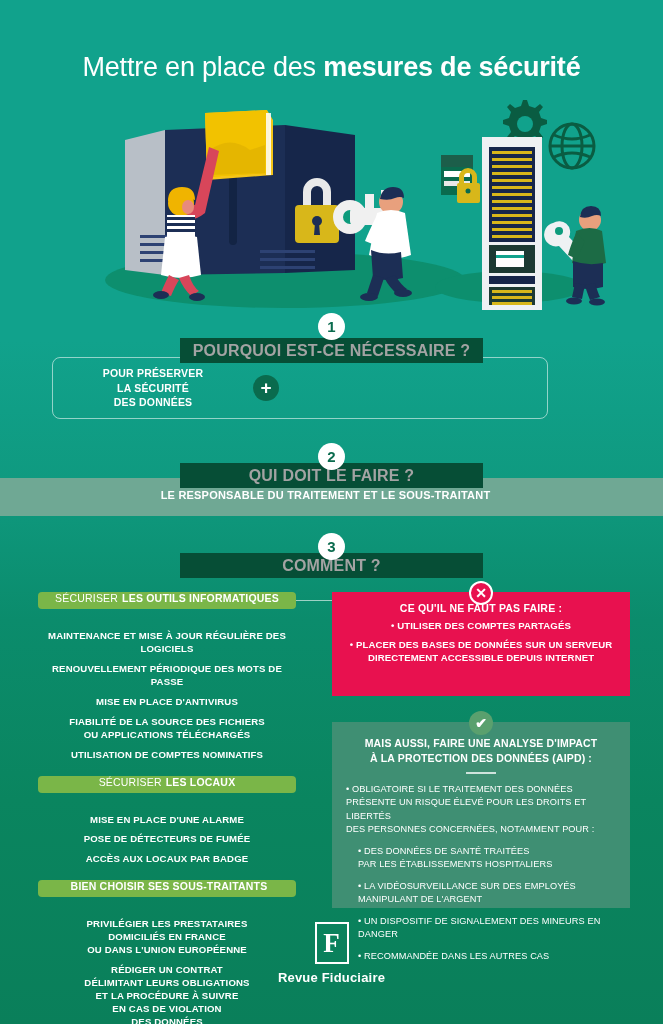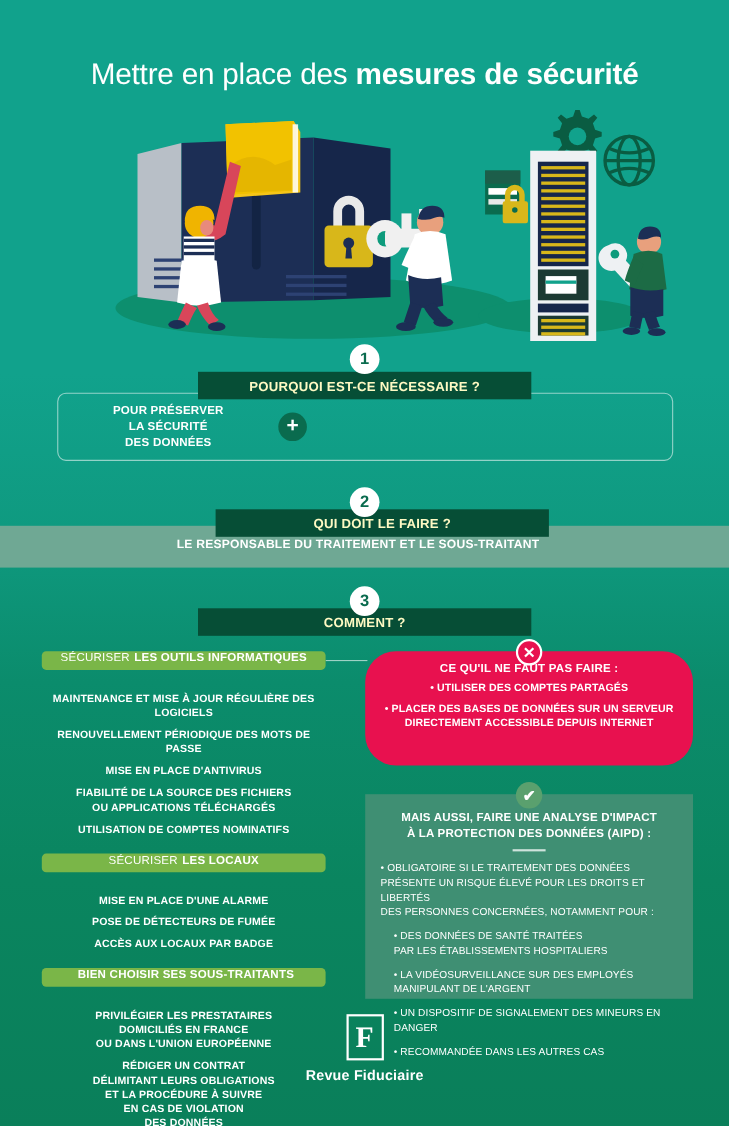--- a/index.html
+++ b/index.html
@@ -50,31 +50,31 @@
     font-size: 15px; font-weight: 700;
     display: flex; align-items: center; justify-content: center;
     z-index: 5;
   }
 
   
   .sec-bar {
     position: absolute;
     height: 25px;
     background: #064e36;
-    color: #fef9c3;
-    font-size: 12px; font-weight: 700;
+    color: #a3a3a3;
+    font-size: 16px; font-weight: 700;
     letter-spacing: 0.2px;
     display: flex; align-items: center; justify-content: center;
     z-index: 4;
   }
 
   
   .s1-box {
     position: absolute;
-    left: 52px; top: 357px; width: 560px; height: 62px;
+    left: 52px; top: 357px; width: 496px; height: 62px;
     border: 1px solid rgba(255,255,255,0.55);
     border-radius: 8px;
     display: flex; align-items: center;
   }
   .s1-left {
     width: 200px; text-align: center;
     color: #ffffff; font-size: 10.5px; font-weight: 700;
     line-height: 1.42; letter-spacing: 0.2px;
   }
   .s1-plus {
@@ -123,21 +123,20 @@
     left: 296px; top: 600px; width: 38px; height: 1px;
     background: rgba(255,255,255,0.6);
   }
 
   
   .red-box {
     position: absolute; left: 332px; top: 592px; width: 298px; height: 104px;
     background: #e8114f;
     padding: 10px 14px 8px;
     text-align: center;
-    border-radius: 28px;
   }
   .red-title {
     color: #ffffff; font-size: 10.5px; font-weight: 700;
     letter-spacing: 0.2px; margin-bottom: 6px;
   }
   .red-item {
     color: #ffffff; font-size: 9.6px; font-weight: 700;
     line-height: 1.35; margin-bottom: 6px; letter-spacing: 0.1px;
   }
   .circ-icon {
@@ -343,21 +342,21 @@
   <div class="s1-box">
     <div class="s1-left">
       <div>POUR PRÉSERVER</div>
       <div>LA SÉCURITÉ</div>
       <div>DES DONNÉES</div>
     </div>
     <div class="s1-plus">+</div>
   </div>
 
   <div class="num-badge" style="left:318px; top:443px;">2</div>
-  <div class="sec-bar" style="left:196px; top:463px; width:303px;">QUI DOIT LE FAIRE ?</div>
+  <div class="sec-bar" style="left:180px; top:463px; width:303px;">QUI DOIT LE FAIRE ?</div>
   <div class="s2-answer">LE RESPONSABLE DU TRAITEMENT ET LE SOUS-TRAITANT</div>
 
   <div class="num-badge" style="left:318px; top:533px;">3</div>
   <div class="sec-bar" style="left:180px; top:553px; width:303px;">COMMENT ?</div>
 
   <div class="connector"></div>
 
   <div class="lcol">
 
     <div class="lgroup">

